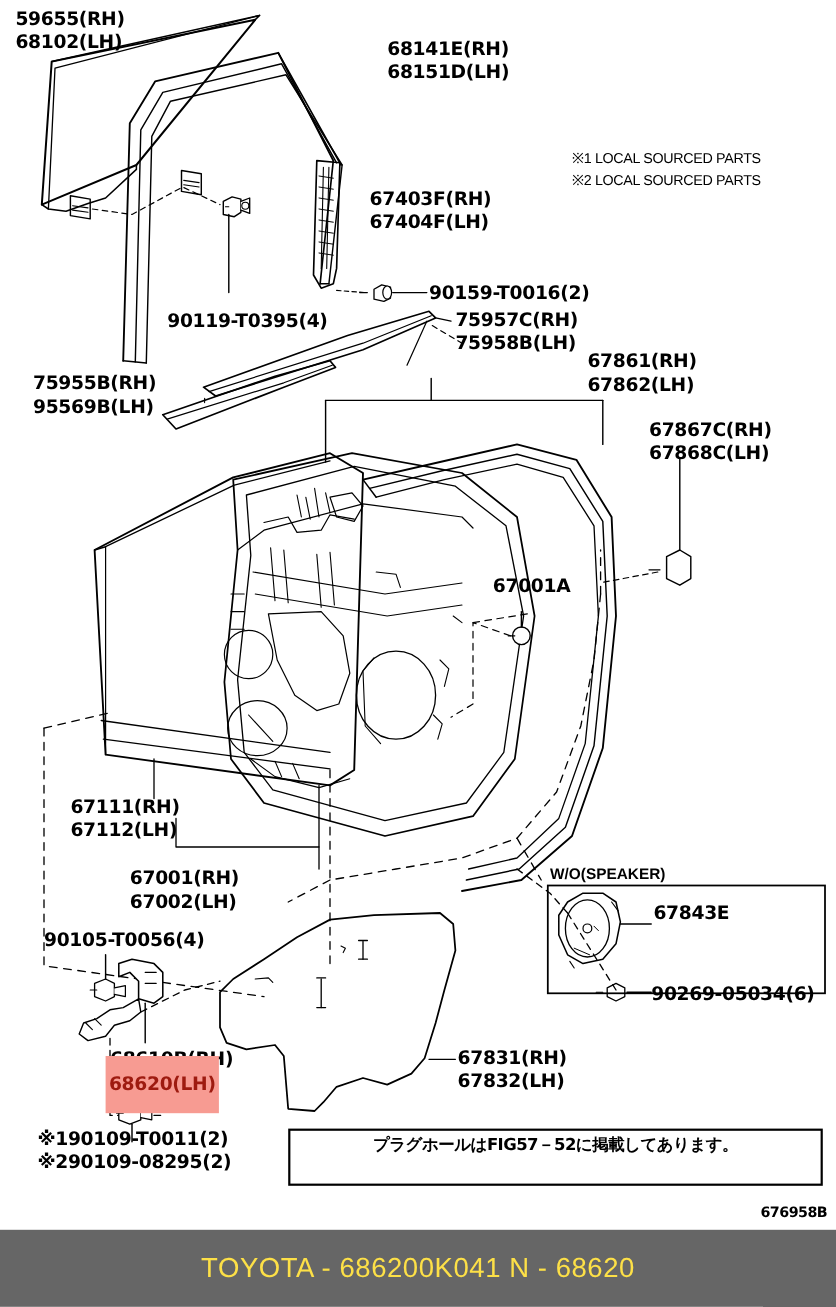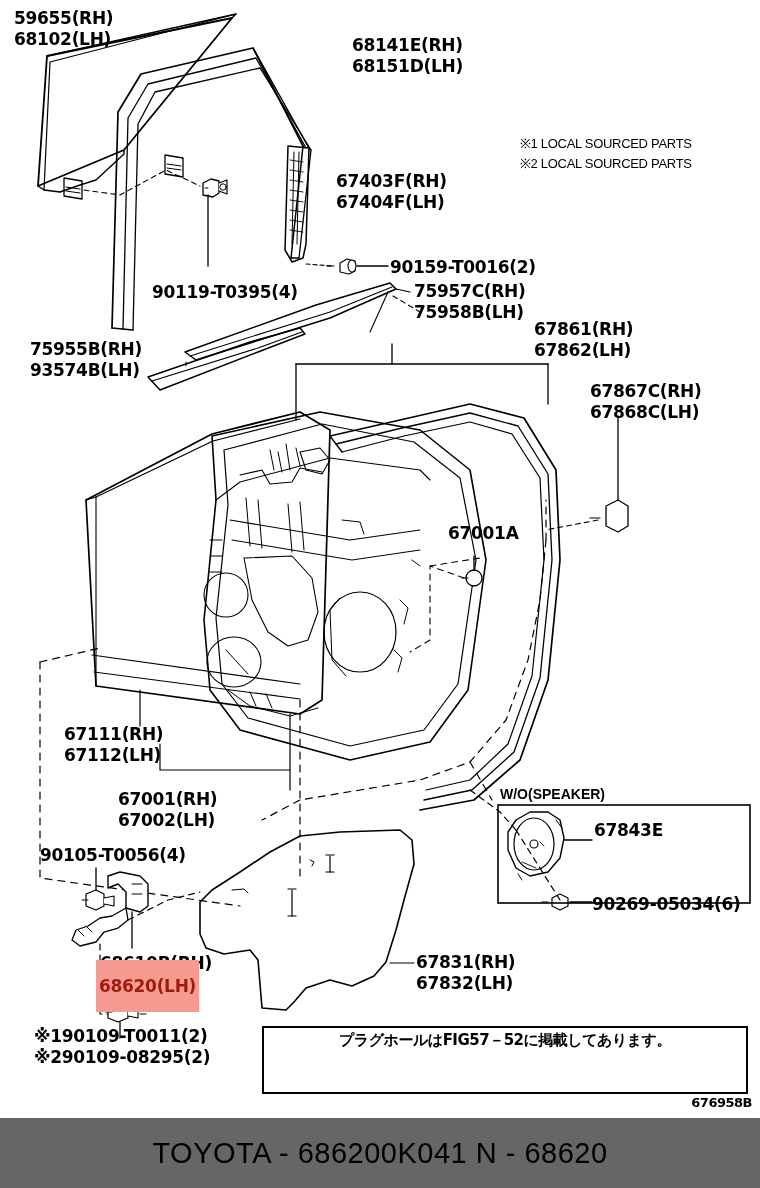--- a/index.html
+++ b/index.html
@@ -17,22 +17,22 @@
               text-align:center;display:block;margin-top:3px;letter-spacing:-0.5px;}
   .figbox .l2{font-family:"Liberation Sans",sans-serif;font-size:14px;
               text-align:center;display:block;margin-top:2px;letter-spacing:0.3px;}
   .figbox .l3{font-family:"DejaVu Sans",sans-serif;font-weight:bold;font-size:15px;
               text-align:center;display:block;margin-top:2px;letter-spacing:0.5px;}
   #figcode{position:absolute;right:8px;top:1095px;font-family:"DejaVu Sans",sans-serif;
            font-weight:bold;font-size:13px;color:#000;letter-spacing:-0.5px;}
   #banner{position:absolute;left:0;top:1118px;width:760px;height:70px;background:#666666;}
   #banner .btxt{position:absolute;left:0;top:0;width:760px;height:70px;
                 display:flex;align-items:center;justify-content:center;
-                color:#000000;font-family:"Liberation Sans",sans-serif;
-                font-size:29px;letter-spacing:0.5px;}
+                color:#fde047;font-family:"Liberation Sans",sans-serif;
+                font-size:25px;letter-spacing:0.5px;}
   .spk-cap{position:absolute;font-family:"Liberation Sans",sans-serif;
            font-weight:bold;font-size:14px;color:#000;}
 </style>
 </head>
 <body>
 
 <svg id="diagram" viewBox="0 0 760 1118">
   <g fill="none" stroke="#000" stroke-width="1.6" stroke-linejoin="round" stroke-linecap="round">
 
     <path d="M38 186 L47 56 L232 18 L124 150 Z" stroke-width="1.8"></path>
@@ -257,21 +257,21 @@
 <div class="lbl pn" style="left:414px;top:281px;"><span>75957C(RH)</span></div>
 <div class="lbl pn" style="left:414px;top:302px;"><span>75958B(LH)</span></div>
 
 <div class="lbl pn" style="left:534px;top:319px;"><span>67861(RH)</span></div>
 <div class="lbl pn" style="left:534px;top:340px;"><span>67862(LH)</span></div>
 
 <div class="lbl pn" style="left:590px;top:381px;"><span>67867C(RH)</span></div>
 <div class="lbl pn" style="left:590px;top:402px;"><span>67868C(LH)</span></div>
 
 <div class="lbl pn" style="left:30px;top:339px;"><span>75955B(RH)</span></div>
-<div class="lbl pn" style="left:30px;top:360px;"><span>93574B(LH)</span></div>
+<div class="lbl pn" style="left:30px;top:360px;"><span>95569B(LH)</span></div>
 
 <div class="lbl pn" style="left:448px;top:523px;"><span>67001A</span></div>
 
 <div class="lbl pn" style="left:64px;top:724px;"><span>67111(RH)</span></div>
 <div class="lbl pn" style="left:64px;top:745px;"><span>67112(LH)</span></div>
 
 <div class="lbl pn" style="left:118px;top:789px;"><span>67001(RH)</span></div>
 <div class="lbl pn" style="left:118px;top:810px;"><span>67002(LH)</span></div>
 
 <div class="lbl pn" style="left:40px;top:845px;"><span>90105-T0056(4)</span></div>
@@ -282,21 +282,21 @@
 <div class="lbl pn" style="left:34px;top:1026px;"><span class="sm">※1</span><span>90109-T0011(2)</span></div>
 <div class="lbl pn" style="left:34px;top:1047px;"><span class="sm">※2</span><span>90109-08295(2)</span></div>
 
 <div class="lbl pn" style="left:416px;top:952px;"><span>67831(RH)</span></div>
 <div class="lbl pn" style="left:416px;top:973px;"><span>67832(LH)</span></div>
 
 <div class="spk-cap" style="left:500px;top:786px;">W/O(SPEAKER)</div>
 <div class="lbl pn" style="left:594px;top:820px;"><span>67843E</span></div>
 <div class="lbl pn" style="left:592px;top:894px;"><span>90269-05034(6)</span></div>
 
-<div class="figbox" style="left:262px;top:1026px;width:486px;height:68px;">
+<div class="figbox" style="left:262px;top:1026px;width:486px;height:52px;">
   <span class="l1">プラグホールはFIG57－52に掲載してあります。</span>
 </div>
 
 <div id="figcode">676958B</div>
 
 <div id="banner">
   <div class="btxt">TOYOTA - 686200K041    N - 68620</div>
 </div>
 
 </body></html>

